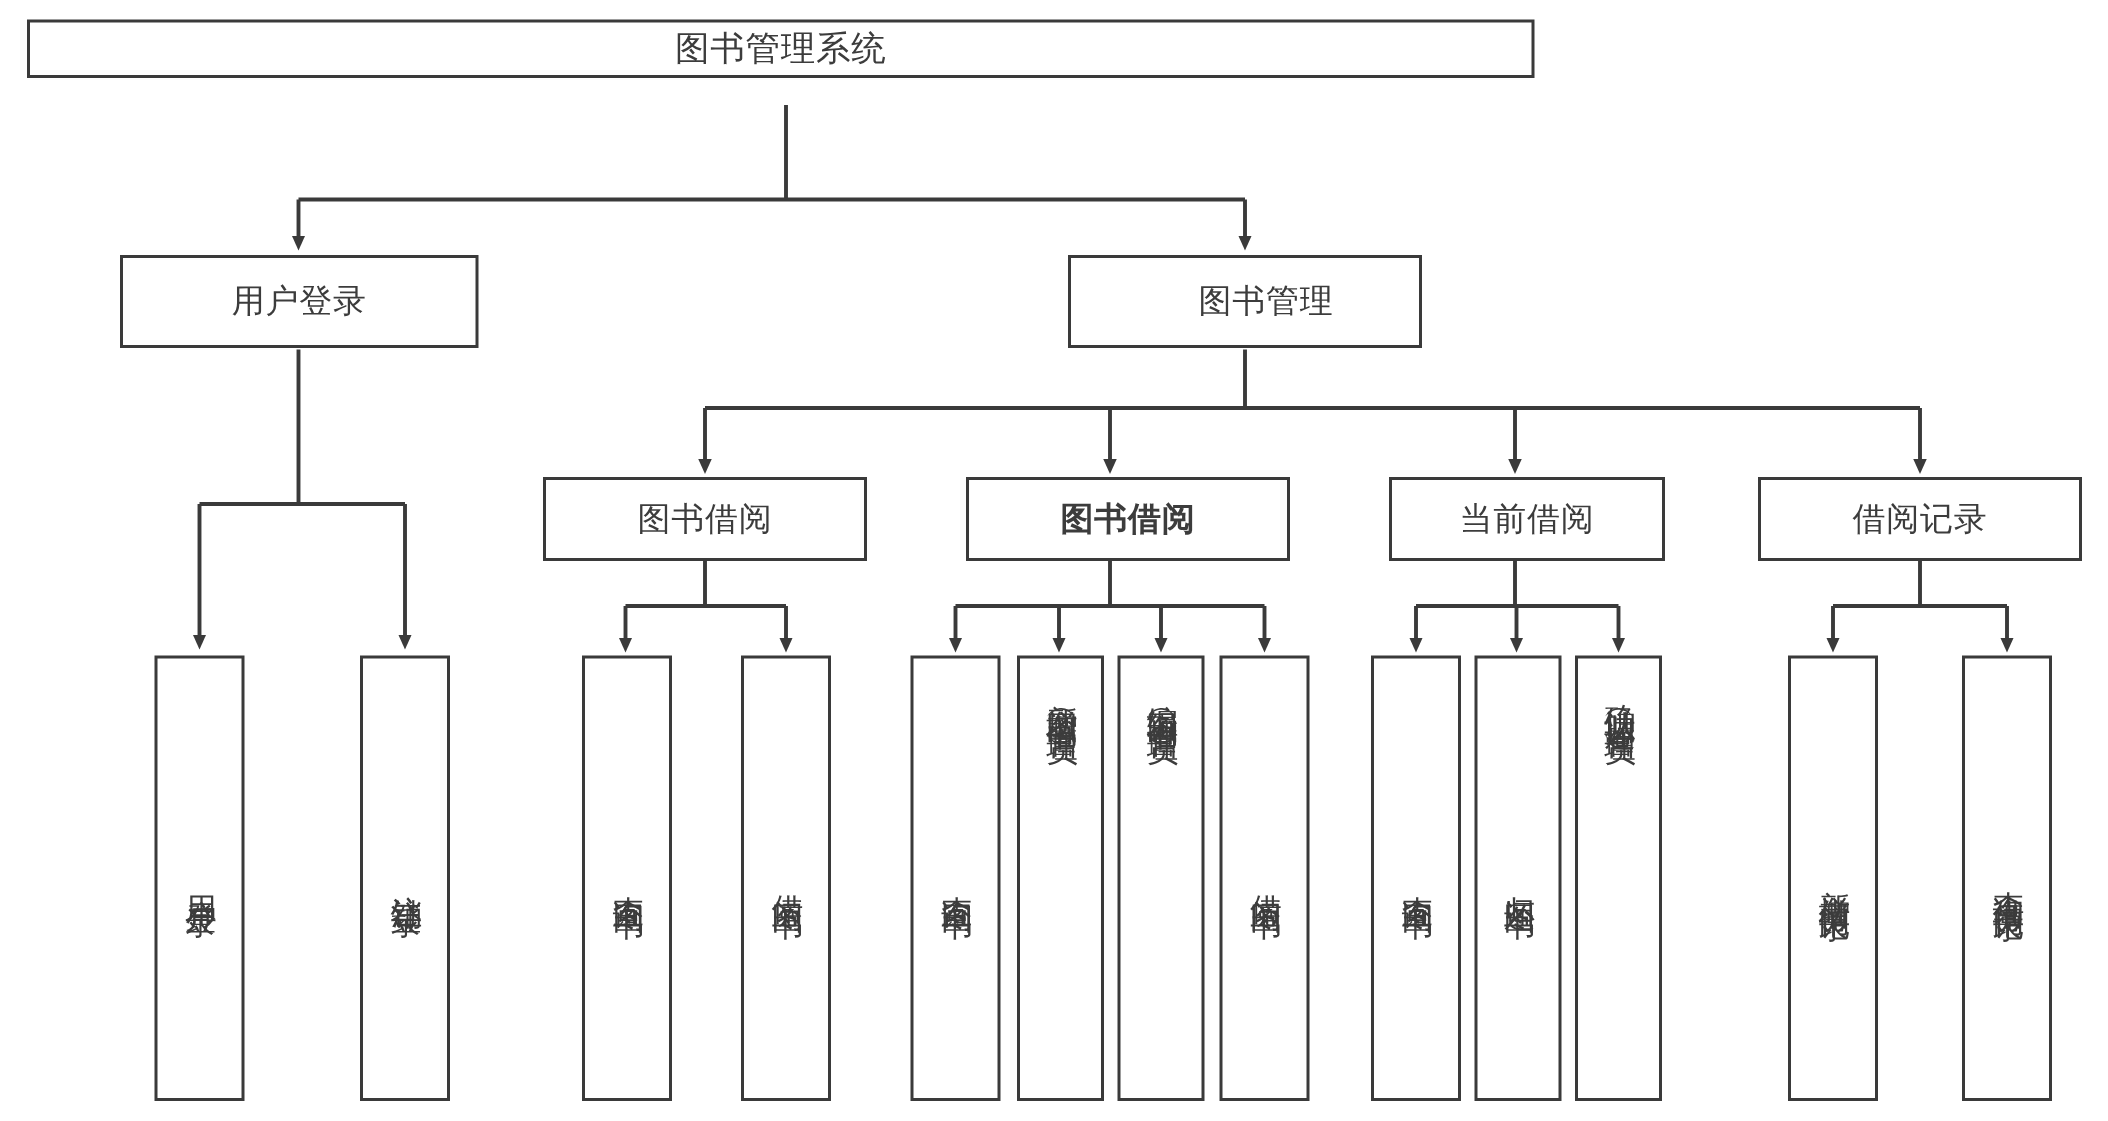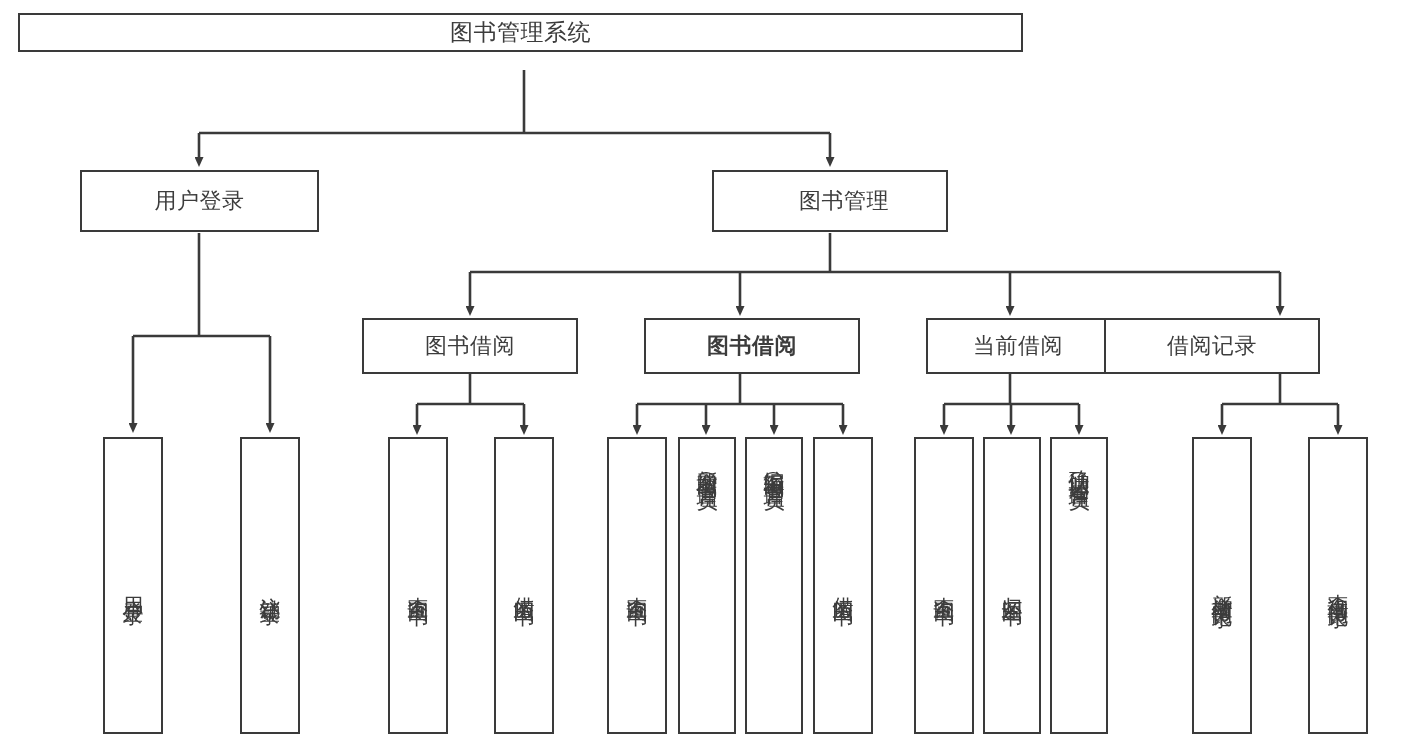--- a/index.html
+++ b/index.html
@@ -146,21 +146,21 @@
 
   <div class="node horiz" style="left:362px; top:318px; width:216px; height:56px;">
     <span class="label">图书借阅</span>
   </div>
   <div class="node horiz" style="left:644px; top:318px; width:216px; height:56px;font-weight:bold;">
     <span class="label">图书借阅</span>
   </div>
   <div class="node horiz" style="left:902px; top:318px; width:184px; height:56px;margin-left:24px;">
     <span class="label">当前借阅</span>
   </div>
-  <div class="node horiz" style="left:1104px; top:318px; width:216px; height:56px;">
+  <div class="node horiz" style="left:1172px; top:318px; width:216px; height:56px;">
     <span class="label">借阅记录</span>
   </div>
 
   <div class="node vert midtext" style="left:103px; top:437px; width:60px; height:297px;">
     <span class="label">用户登录</span>
   </div>
   <div class="node vert midtext" style="left:240px; top:437px; width:60px; height:297px;">
     <span class="label">注销登录</span>
   </div>
 

